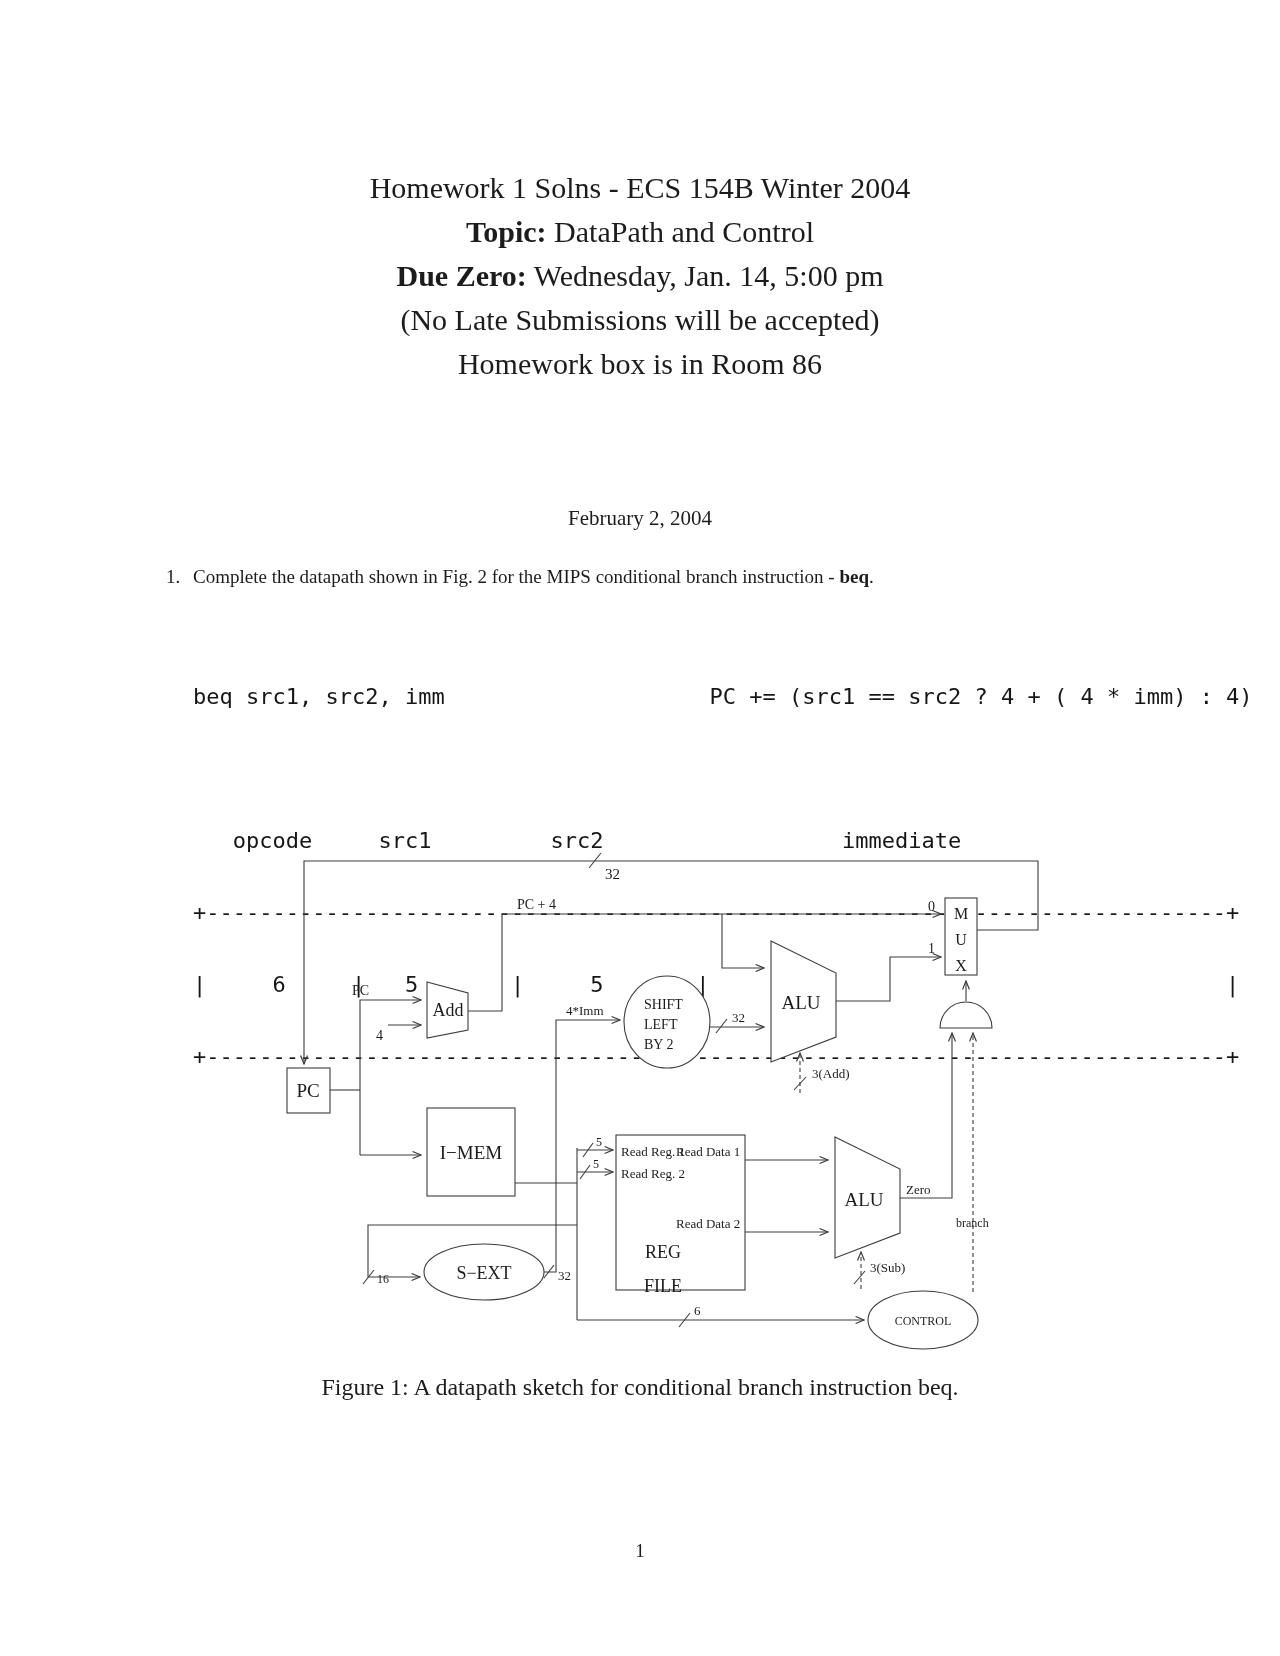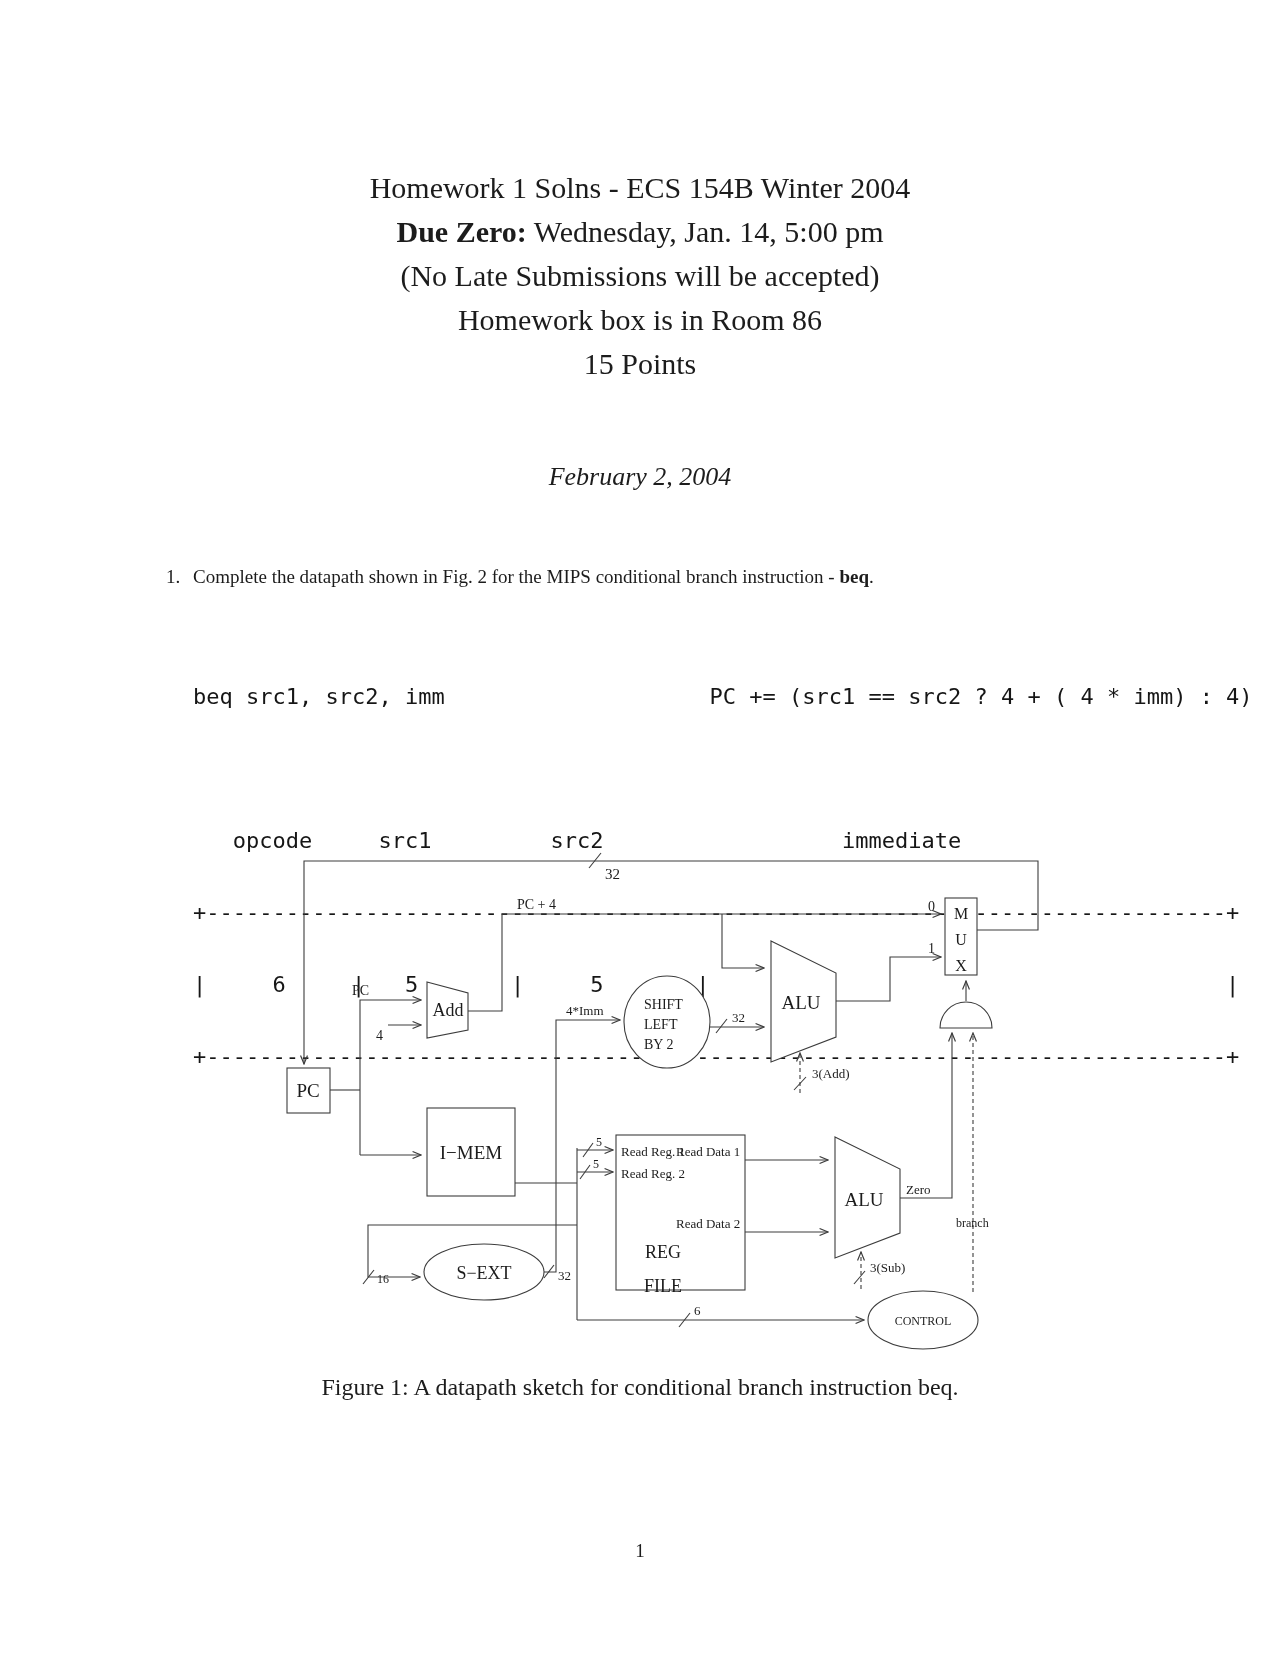--- a/index.html
+++ b/index.html
@@ -2,21 +2,21 @@
 <html><head>
 <meta charset="utf-8">
 <style>
   html,body{margin:0;padding:0;}
   body{
     width:1280px;height:1656px;position:relative;background:#ffffff;
     font-family:"Liberation Serif", serif;color:#1c1c1c;overflow:hidden;
   }
   .center-col{position:absolute;left:12px;width:1256px;text-align:center;}
   .title-block{top:158px;font-size:30px;line-height:44px;margin-top:8px;}
-  .date-line{top:462px;font-size:26px;font-style:italic;}
+  .date-line{top:506px;font-size:21px;}
   .problem{position:absolute;left:166px;top:566px;font-size:19px;width:960px;}
   .problem .num{display:inline-block;width:27px;}
   .mono{
     position:absolute;left:193px;top:637px;
     font-family:"DejaVu Sans Mono", monospace;font-size:22px;line-height:24px;
     white-space:pre;color:#161616;
   }
   .mono div{height:24px;}
   .caption{top:1374px;font-size:24px;}
   .pagenum{top:1540px;font-size:19px;}
@@ -24,24 +24,24 @@
   svg text{font-family:"Liberation Serif", serif;fill:#1c1c1c;}
   .wire{stroke:#3c3c3c;stroke-width:1.1;fill:none;}
   .wire-d{stroke:#3c3c3c;stroke-width:1.1;fill:none;stroke-dasharray:4 3;}
   .shape{stroke:#3c3c3c;stroke-width:1.1;fill:#ffffff;}
 </style>
 </head>
 <body>
 
 <div class="center-col title-block">
   <div>Homework 1 Solns - ECS 154B Winter 2004</div>
+  <div><b>Topic:</b><span> DataPath and Control</span></div>
   <div><b>Due Zero:</b><span> Wednesday, Jan. 14, 5:00 pm</span></div>
   <div>(No Late Submissions will be accepted)</div>
   <div>Homework box is in Room 86</div>
-  <div>15 Points</div>
 </div>
 
 <div class="center-col date-line">February 2, 2004</div>
 
 <div class="problem">
   <span class="num">1.</span><span>Complete the datapath shown in Fig. 2 for the MIPS conditional branch instruction - </span><b>beq</b><span>.</span>
 </div>
 
 <div class="mono">
   <div>beq src1, src2, imm                    PC += (src1 == src2 ? 4 + ( 4 * imm) : 4)</div>

